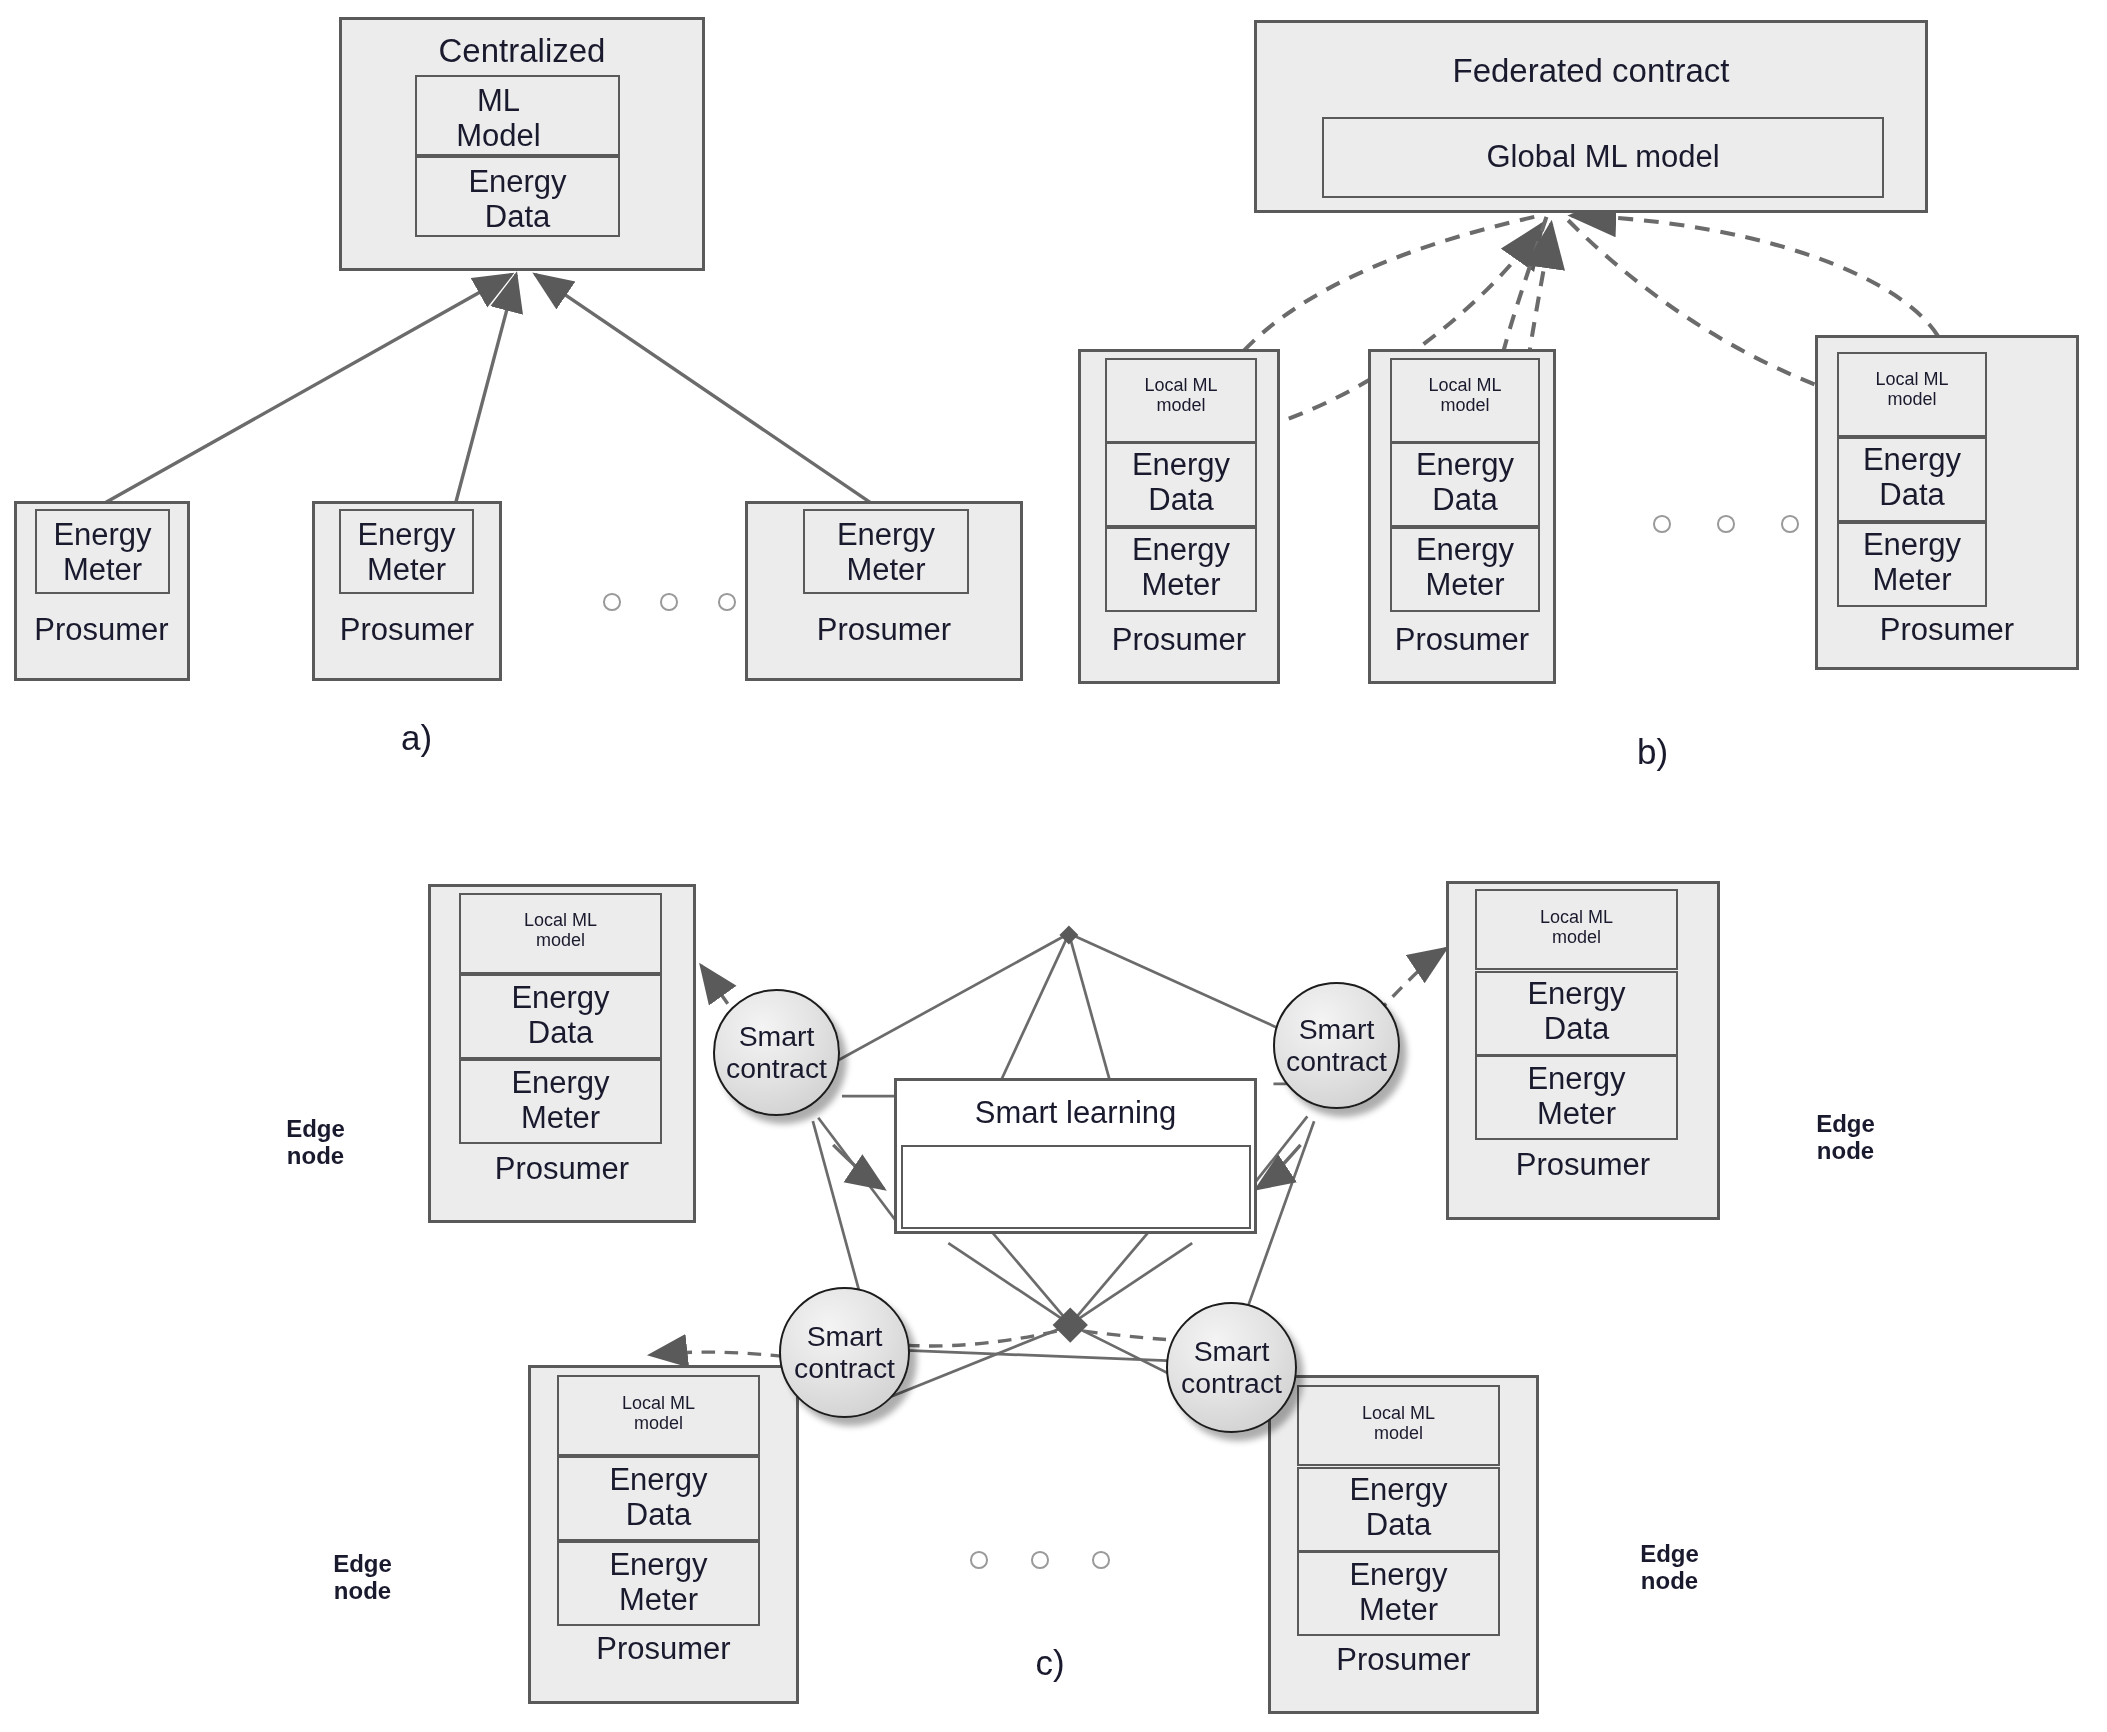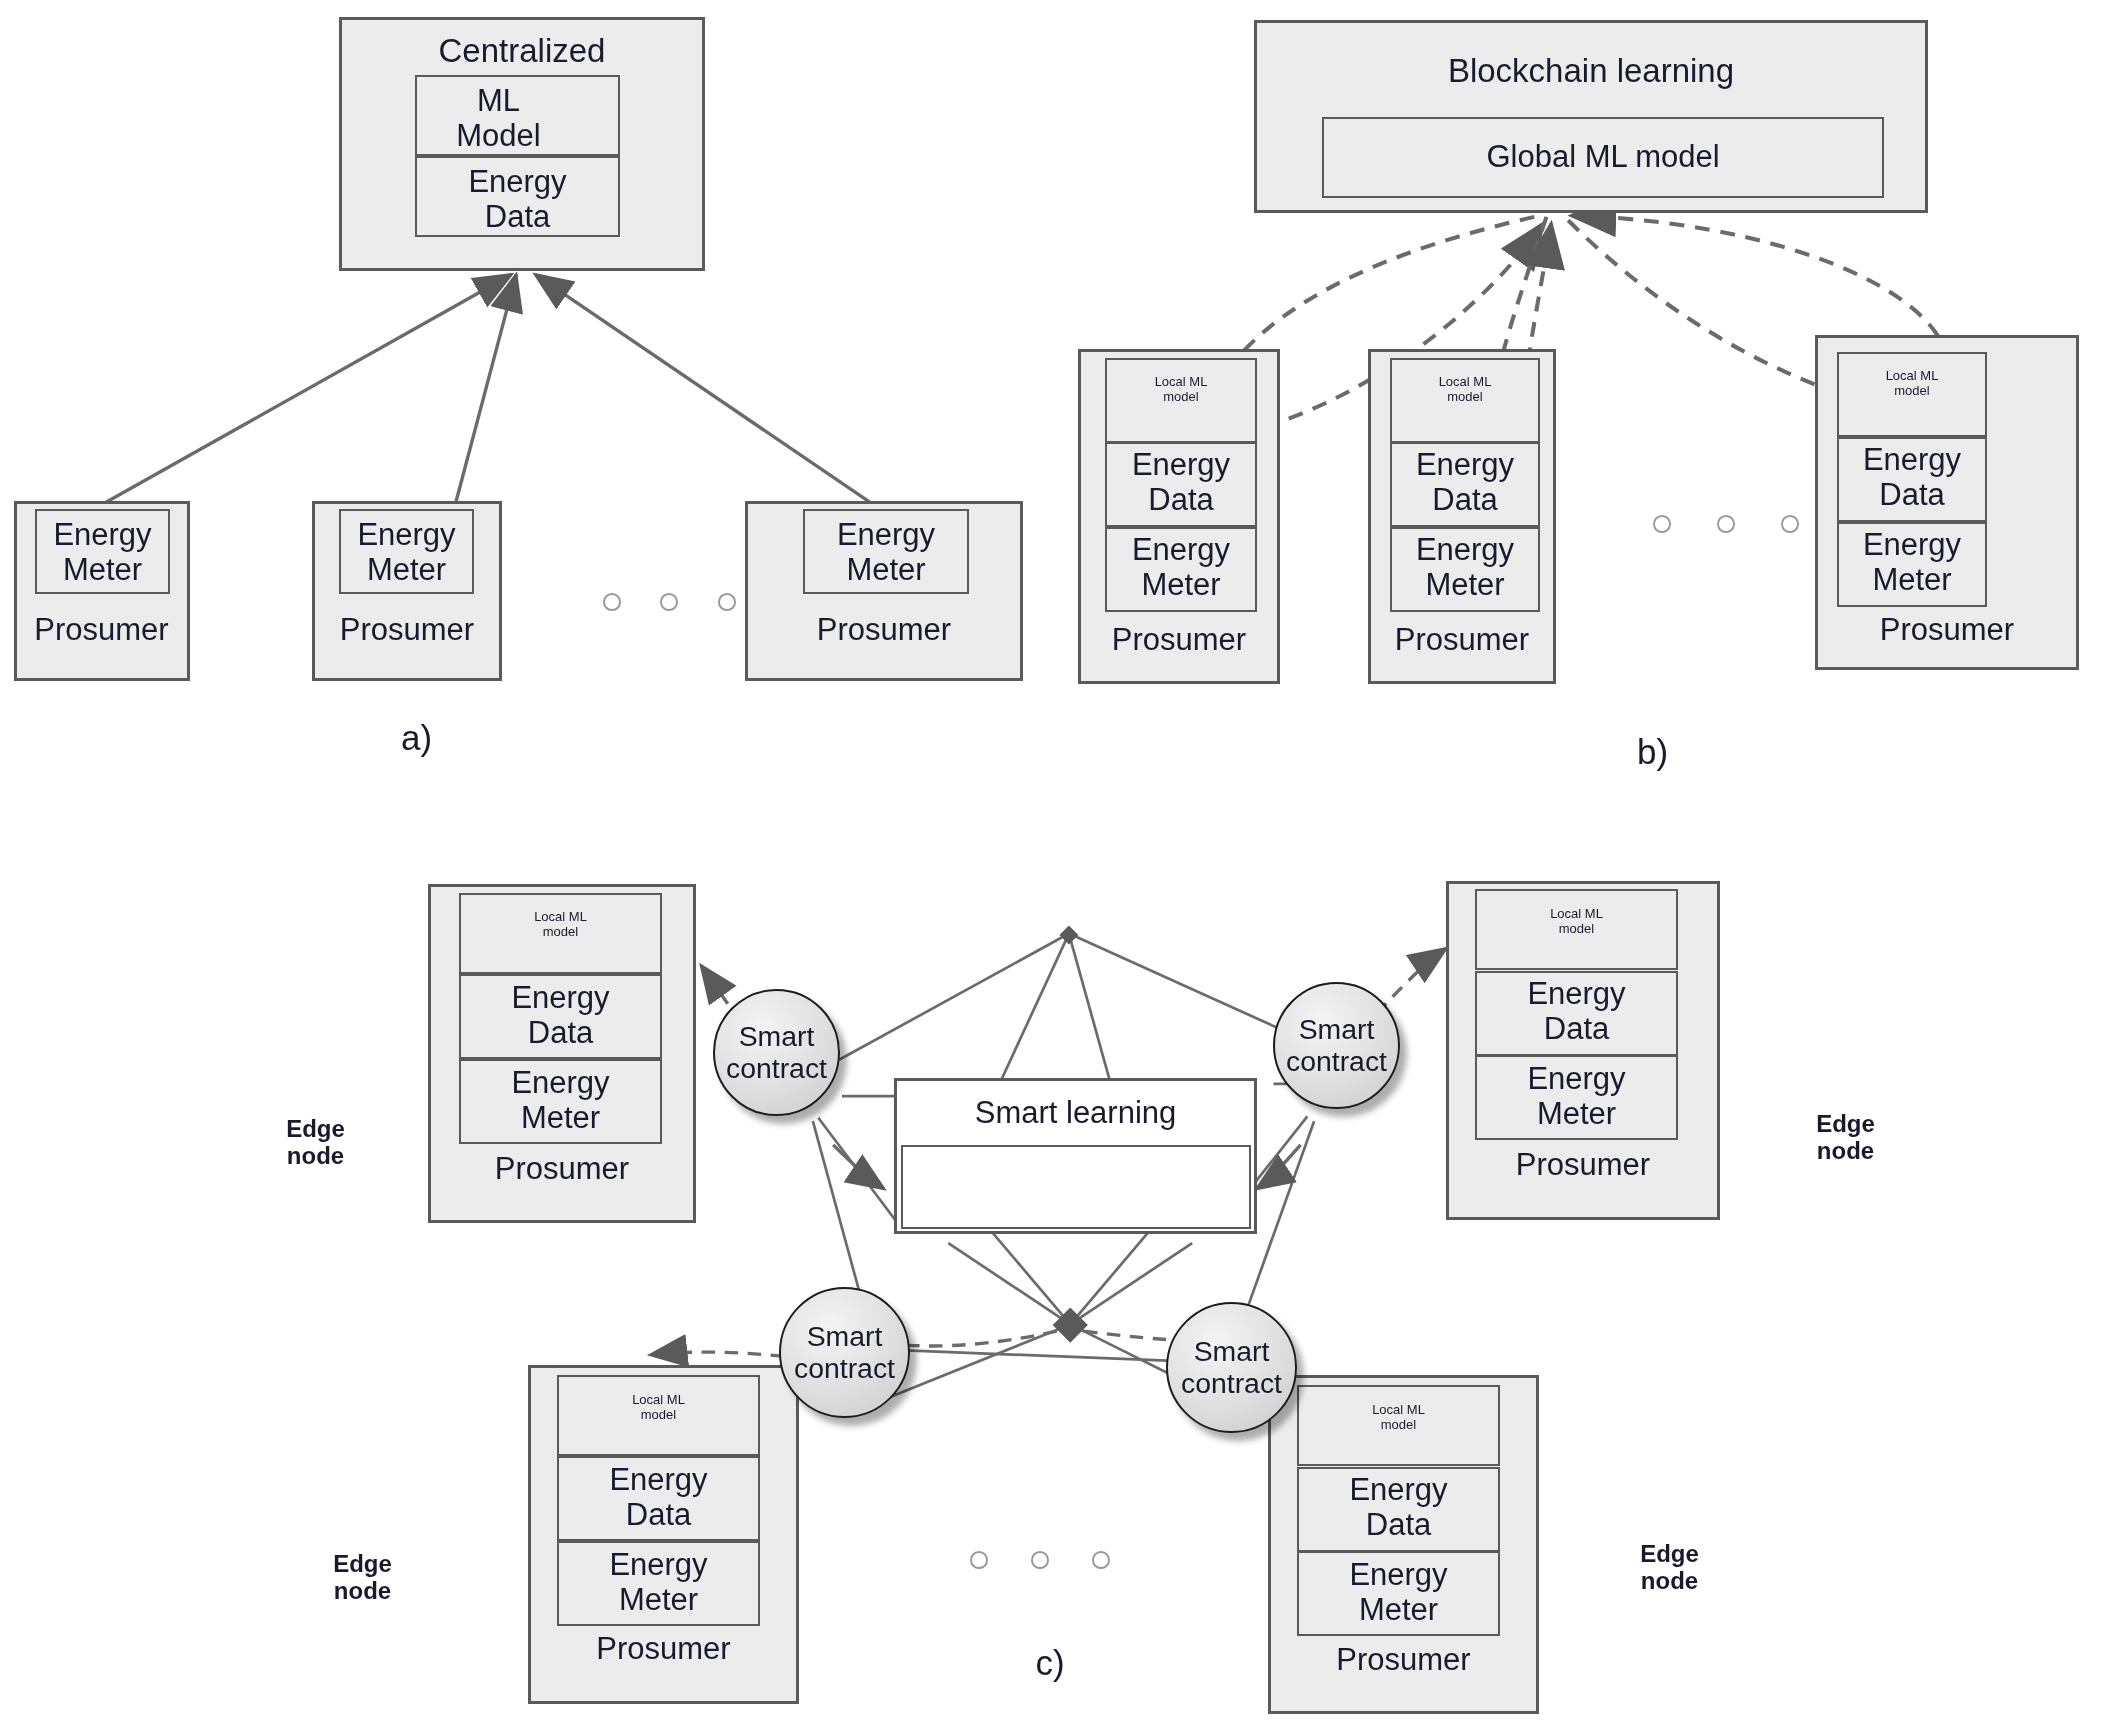--- a/index.html
+++ b/index.html
@@ -5,21 +5,21 @@
   html,body{margin:0;padding:0;background:#ffffff;}
   body{font-family:"Liberation Sans", sans-serif;}
   #stage{position:relative;width:2108px;height:1733px;background:#fff;overflow:hidden;}
   svg.layer{position:absolute;left:0;top:0;width:2108px;height:1733px;pointer-events:none;}
   .box{position:absolute;box-sizing:border-box;background:#ececec;border:3.4px solid #5a5a5a;}
   .innerbox{position:absolute;box-sizing:border-box;background:#ececec;border:2.7px solid #5a5a5a;}
   .whitebox{position:absolute;box-sizing:border-box;background:#ffffff;border:3.4px solid #5a5a5a;}
   .whiteinner{position:absolute;box-sizing:border-box;background:#ffffff;border:2.7px solid #5a5a5a;}
   .txt{position:absolute;text-align:center;color:#1a1a2e;line-height:1.12;white-space:pre-line;}
   .t-big{font-size:31px;}
-  .t-small{font-size:13px;}
+  .t-small{font-size:18px;}
   .t-title{font-size:33px;}
   .t-bold{font-weight:bold;font-size:24px;}
   .t-panel{font-size:35px;}
   .circ{position:absolute;border-radius:50%;border:2.7px solid #1c1c1c;
         background:radial-gradient(circle at 38% 30%, #f4f4f4 0%, #e3e3e3 45%, #c9c9c9 100%);
         box-shadow:6.8px 8.1px 6.8px rgba(0,0,0,0.32);
         display:flex;align-items:center;justify-content:center;text-align:center;
         font-size:28.4px;color:#1a1a2e;line-height:1.1;}
   .dot{position:absolute;width:17.6px;height:17.6px;border-radius:50%;border:2.7px solid #9a9a9a;background:#fff;box-sizing:border-box;}
 </style>
@@ -130,21 +130,21 @@
 Meter</div>
   <div class="txt t-big" style="left:745px;top:613px;width:278px;">Prosumer</div>
 
   <div class="dot" style="left:603px;top:593px;"></div>
   <div class="dot" style="left:660px;top:593px;"></div>
   <div class="dot" style="left:718px;top:593px;"></div>
 
   <div class="txt t-panel" style="left:369px;top:718px;width:95px;">a)</div>
 
   <div class="box" style="left:1254px;top:20.3px;width:674px;height:193px;"></div>
-  <div class="txt t-title" style="left:1254px;top:53px;width:674px;">Blockchain learning</div>
+  <div class="txt t-title" style="left:1254px;top:53px;width:674px;">Federated contract</div>
   <div class="innerbox" style="left:1322px;top:117px;width:562px;height:81px;"></div>
   <div class="txt t-big" style="left:1322px;top:140px;width:562px;">Global ML model</div>
 
   <div class="box" style="left:1078px;top:349px;width:202px;height:335px;"></div>
   <div class="innerbox" style="left:1105px;top:358px;width:152px;height:85px;"></div>
   <div class="txt t-small" style="left:1105px;top:375px;width:152px;">Local ML
 model</div>
   <div class="innerbox" style="left:1105px;top:442px;width:152px;height:85px;"></div>
   <div class="txt t-big" style="left:1105px;top:448px;width:152px;">Energy
 Data</div>

